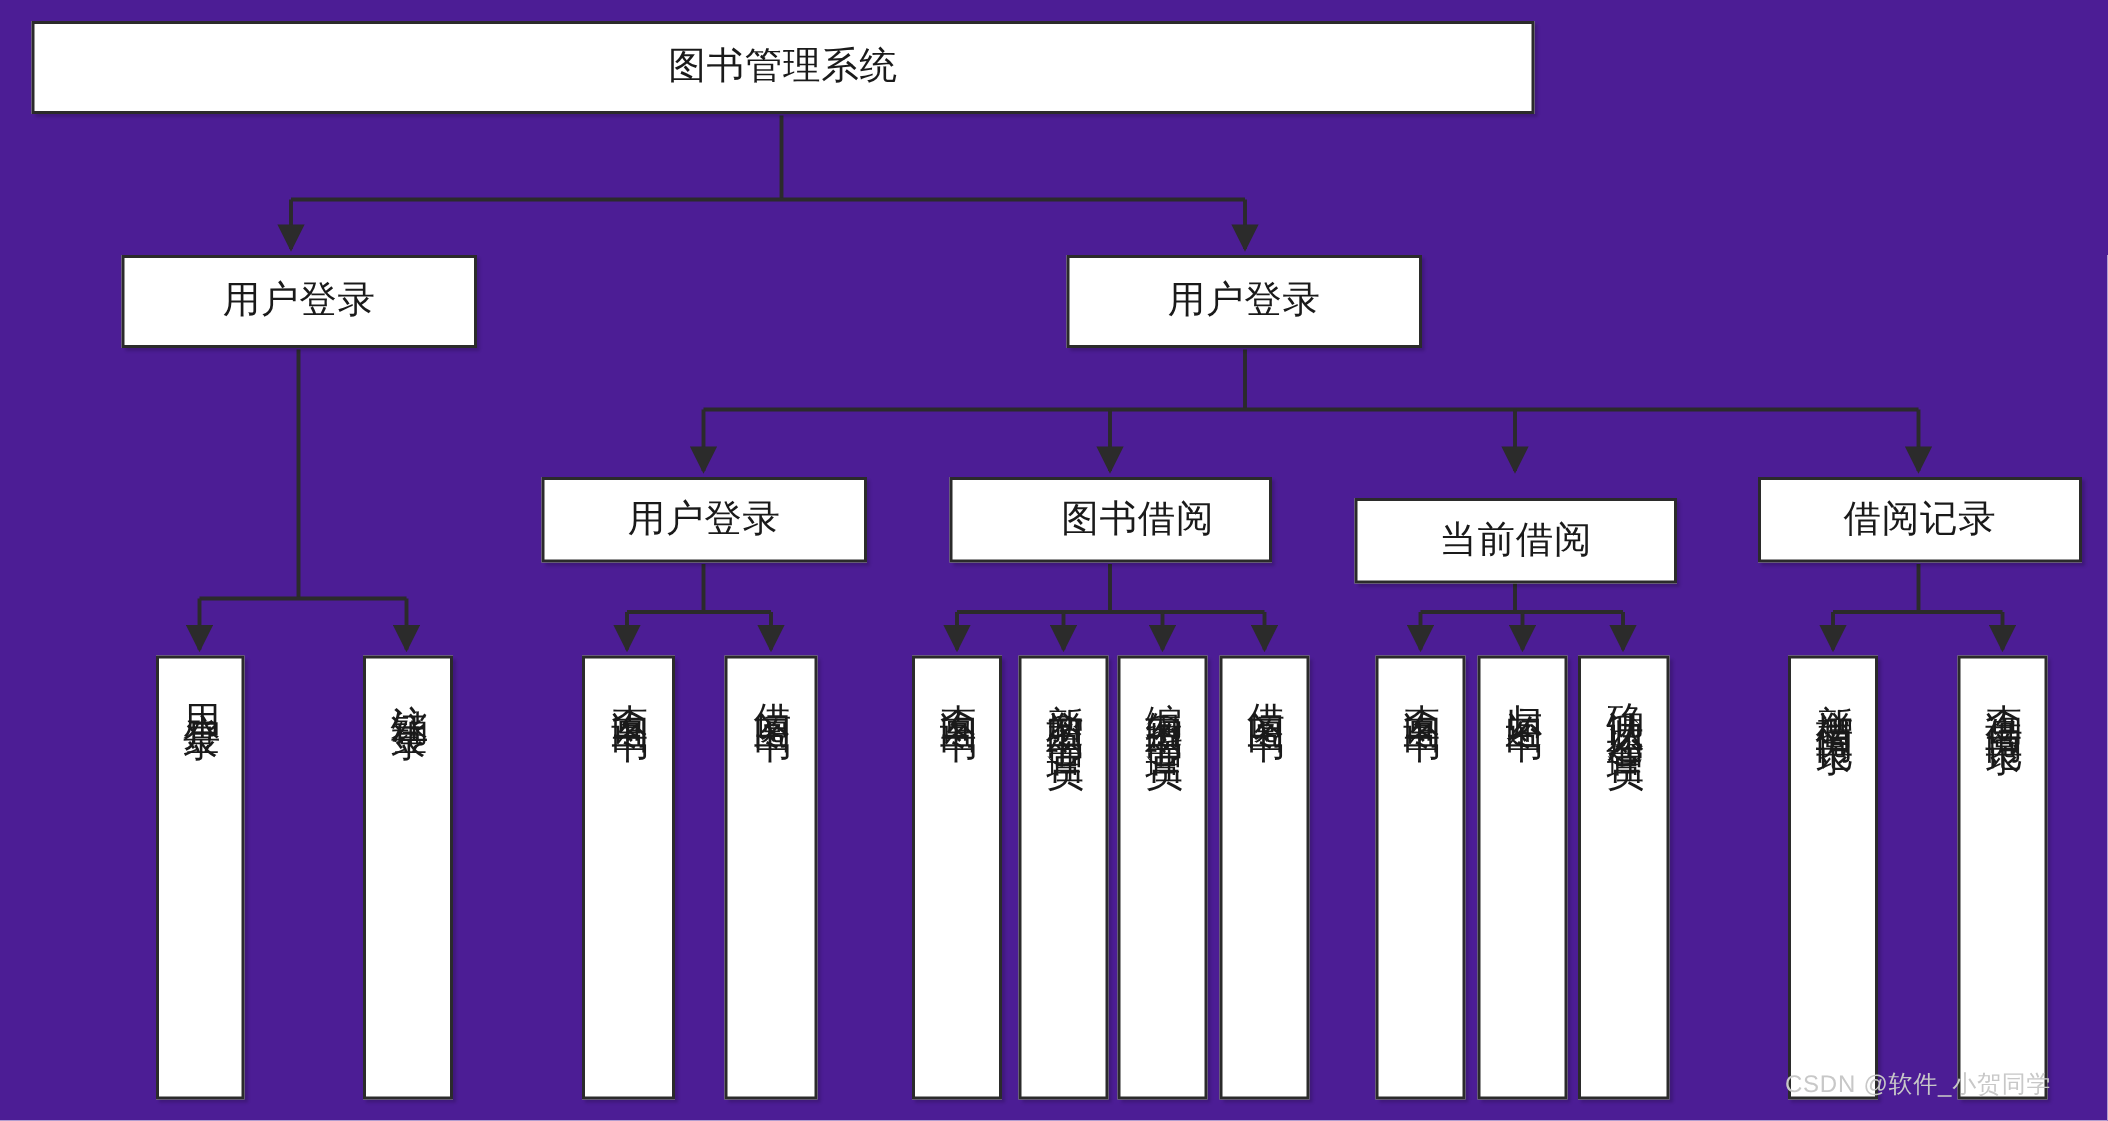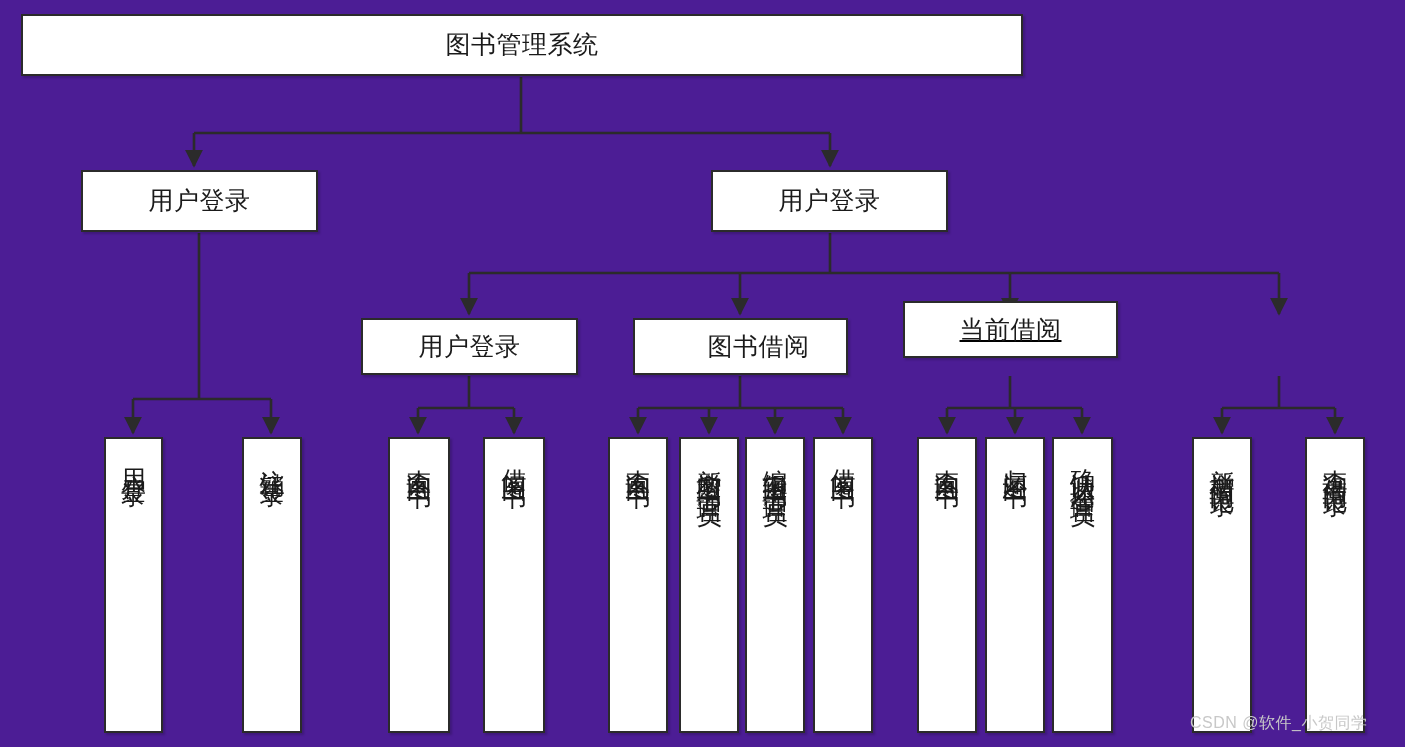--- a/index.html
+++ b/index.html
@@ -139,24 +139,27 @@
   </div>
 
   <div class="node h" style="left:361px; top:318px; width:217px; height:57px;">
     <span class="label">用户登录</span>
   </div>
 
   <div class="node h" style="left:633px; top:318px; width:215px; height:57px;padding-left:36px;">
     <span class="label">图书借阅</span>
   </div>
 
-  <div class="node h" style="left:903px; top:301px; width:215px; height:57px;text-decoration:underline;">
+  <div class="node h" style="left:903px; top:332px; width:215px; height:57px;">
     <span class="label">当前借阅</span>
   </div>
 
+  <div class="node h" style="left:1172px; top:318px; width:216px; height:57px;">
+    <span class="label">借阅记录</span>
+  </div>
 
   <div class="node v" style="left:104px; top:437px; width:59px; height:296px;">
     <span class="label">用户登录</span>
   </div>
 
   <div class="node v" style="left:242px; top:437px; width:60px; height:296px;">
     <span class="label">注销登录</span>
   </div>
 
   <div class="node v" style="left:388px; top:437px; width:62px; height:296px;">

